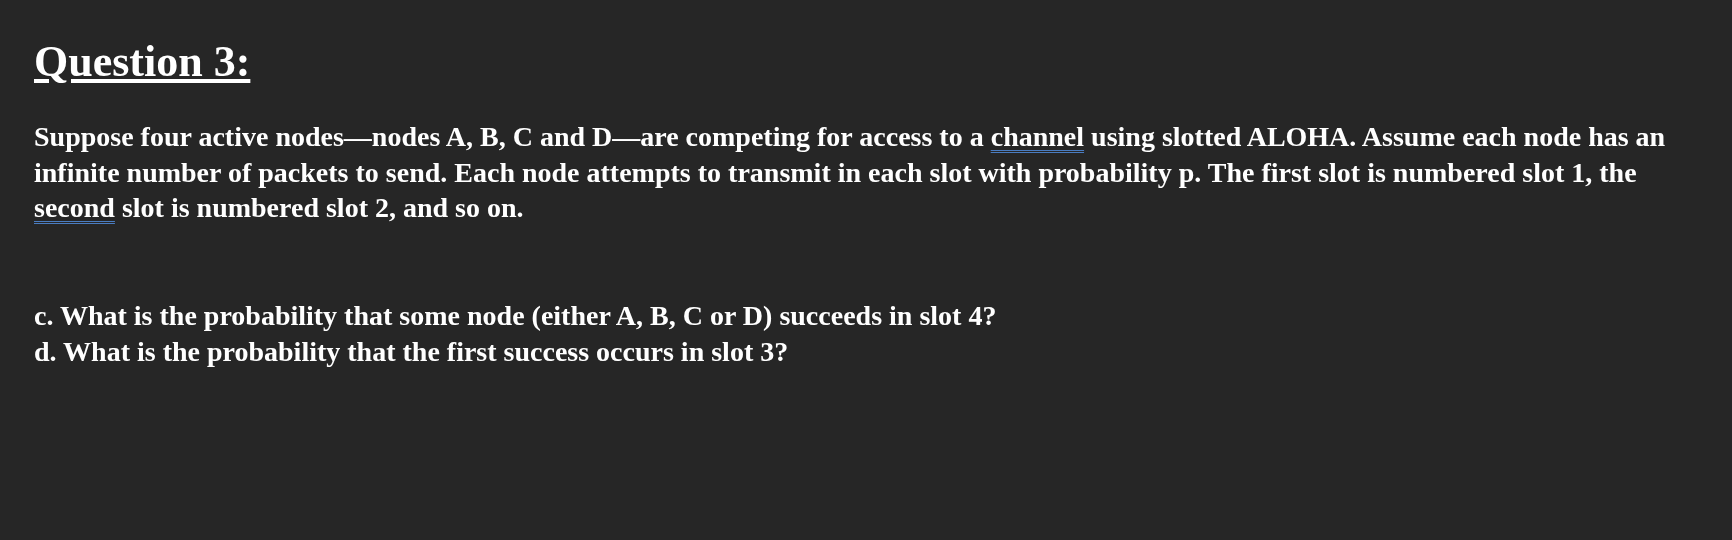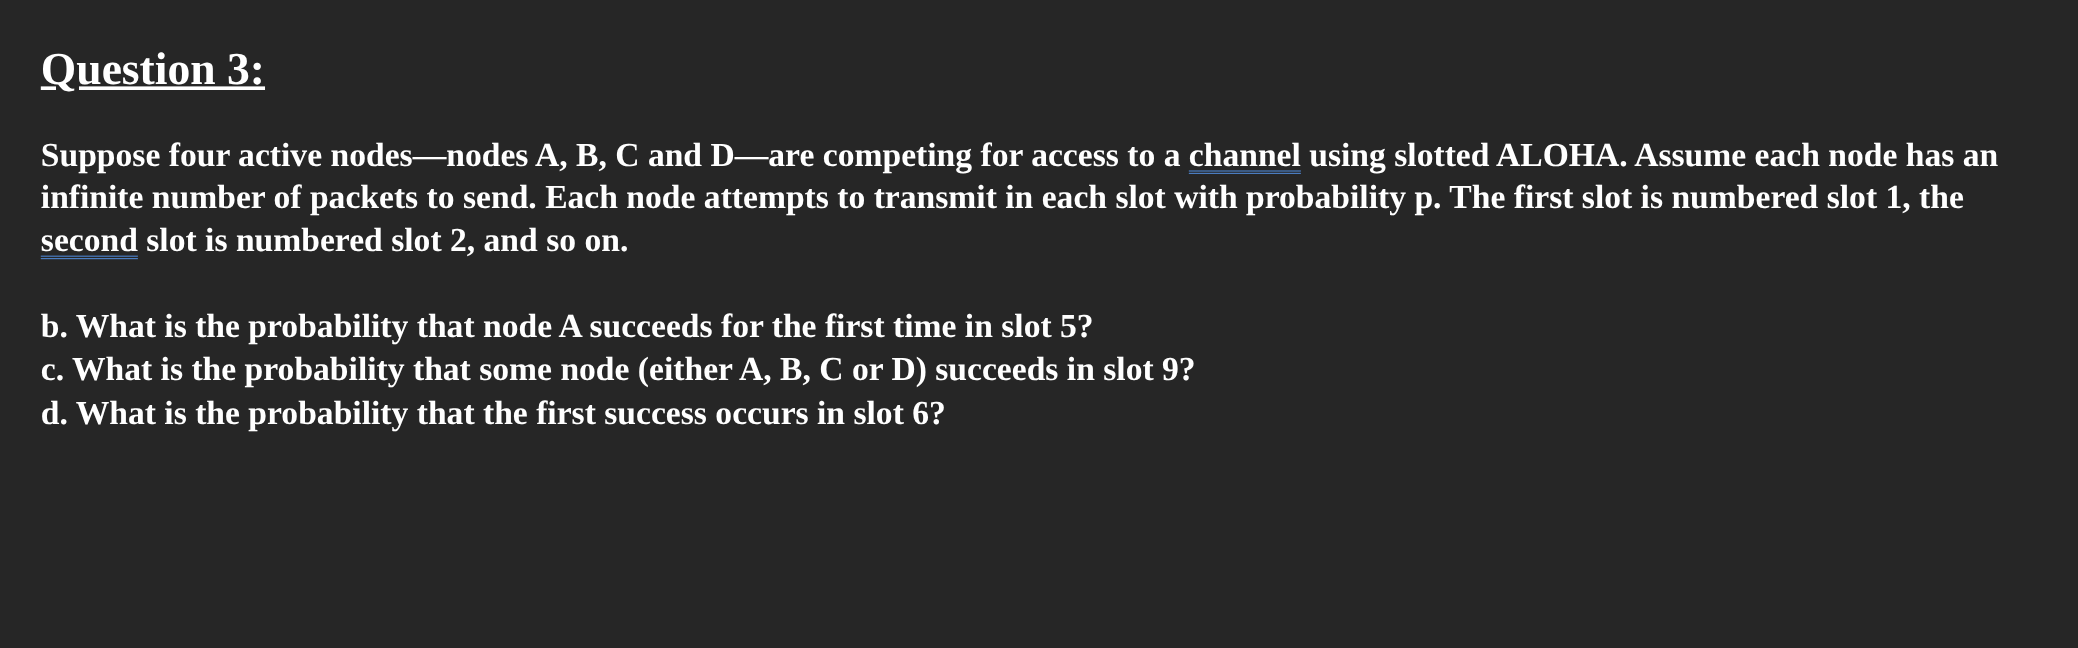--- a/index.html
+++ b/index.html
@@ -10,21 +10,21 @@
     background: #262626;
     font-family: "Times New Roman", Times, serif;
     color: #ffffff;
     overflow: hidden;
   }
   .page {
     padding: 36px 34px 30px 34px;
     box-sizing: border-box;
   }
   .heading {
-    font-size: 38px;
+    font-size: 44px;
     font-weight: bold;
     text-decoration: underline;
     line-height: 1.2;
     margin-bottom: 30px;
   }
   .body-text {
     font-size: 28px;
     line-height: 1.28;
     font-weight: bold;
   }
@@ -39,17 +39,17 @@
 </head>
 <body>
 
 <div class="page">
   <div class="heading">Question 3:</div>
 
   <div class="body-text">
     <span>Suppose four active nodes—nodes A, B, C and D—are competing for access to a </span><span class="ul-link">channel</span><span> using slotted ALOHA. Assume each node has an infinite number of packets to send. Each node attempts to transmit in each slot with probability p. The first slot is numbered slot 1, the </span><span class="ul-link">second</span><span> slot is numbered slot 2, and so on.</span>
     <br>
     <br>
-    <span>b. What is the probability that node A succeeds for the first time in slot 5?</span><br>
-    <span>c. What is the probability that some node (either A, B, C or D) succeeds in slot 9?</span><br>
-    <span>d. What is the probability that the first success occurs in slot 6?</span><br>
+    <br>
+    <span>c. What is the probability that some node (either A, B, C or D) succeeds in slot 4?</span><br>
+    <span>d. What is the probability that the first success occurs in slot 3?</span><br>
   </div>
 </div>
 
 </body></html>

